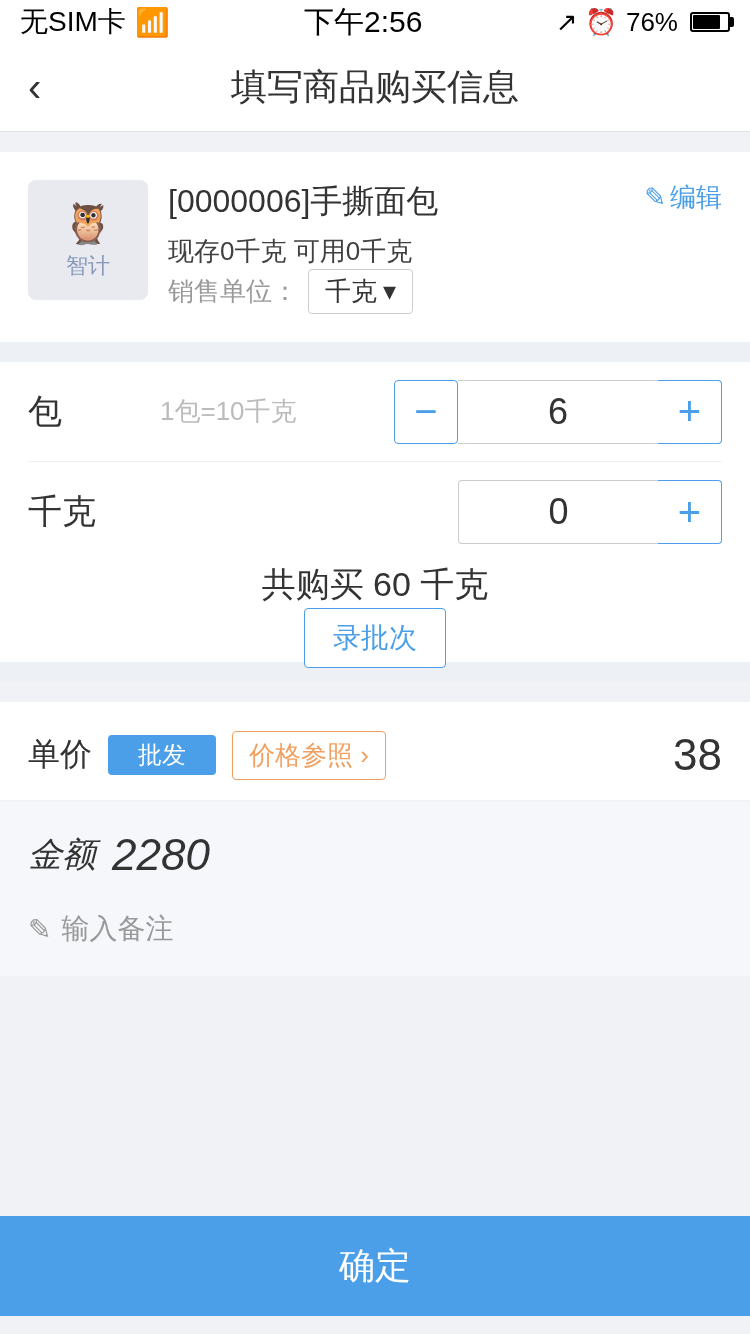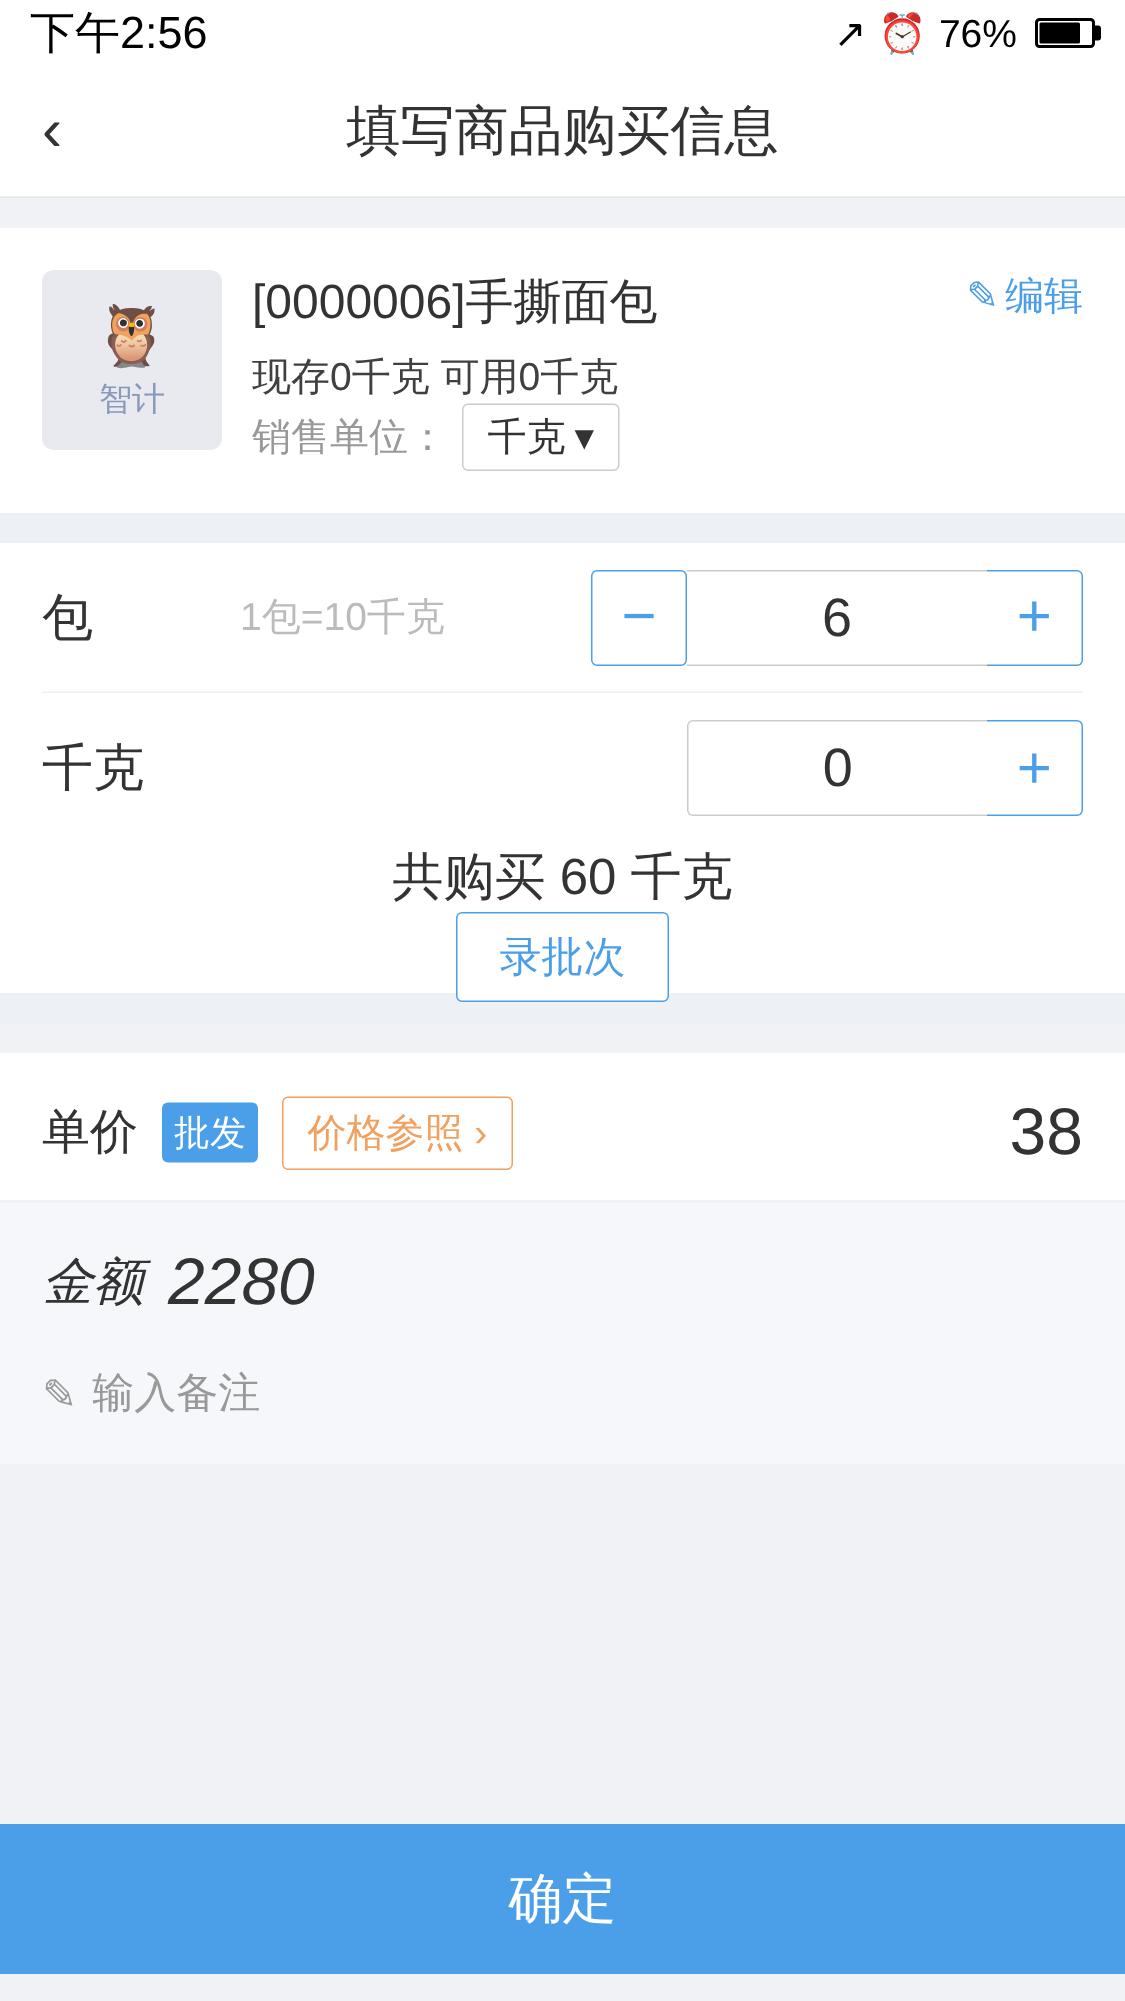--- a/index.html
+++ b/index.html
@@ -227,21 +227,21 @@
       gap: 16px;
     }
     .price-label {
       font-size: 32px;
       color: #333;
     }
     .price-tag {
       background: #4a9fe8;
       color: #fff;
       font-size: 24px;
-      padding: 4px 8px;
+      padding: 4px 30px;
       border-radius: 4px;
     }
     .price-ref-btn {
       border: 1px solid #f0a060;
       color: #f0a060;
       font-size: 26px;
       padding: 6px 16px;
       border-radius: 4px;
       display: flex;
       align-items: center;
@@ -341,20 +341,24 @@
       width: 4px;
       height: 10px;
       background: #000;
       border-radius: 0 2px 2px 0;
     }
   </style>
 </head>
 <body>
 
 <div class="status-bar">
+  <div class="status-left">
+    <span>无SIM卡</span>
+    <span>📶</span>
+  </div>
   <div class="status-center">下午2:56</div>
   <div class="status-right">
     <span>↗</span>
     <span>⏰</span>
     <span>76%</span>
     <span class="battery-icon">
       <span class="battery-fill"></span>
       <span class="battery-tip"></span>
     </span>
   </div>

